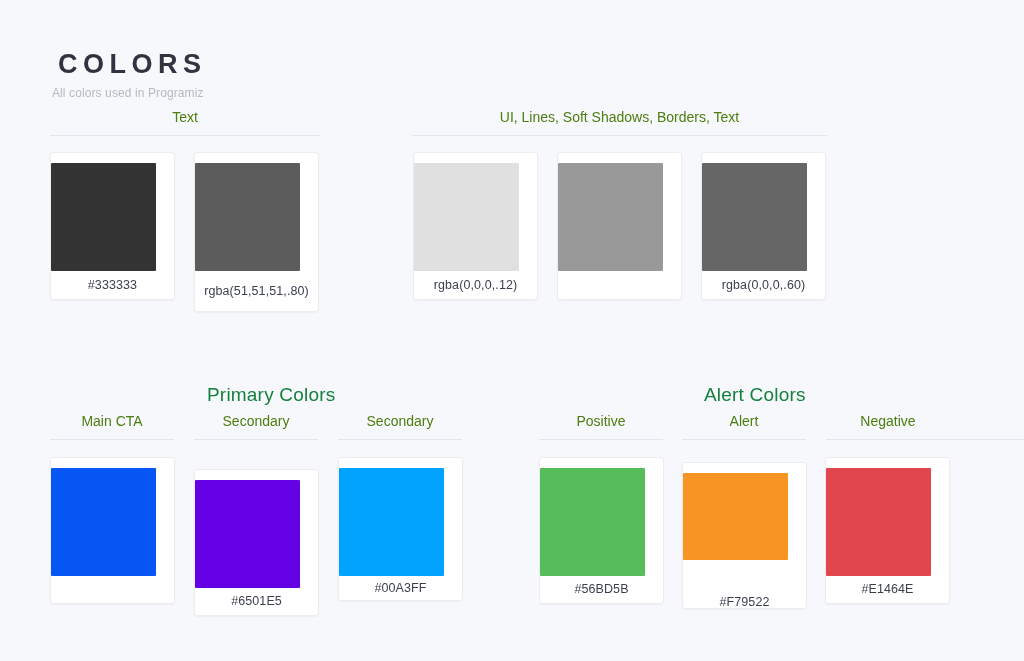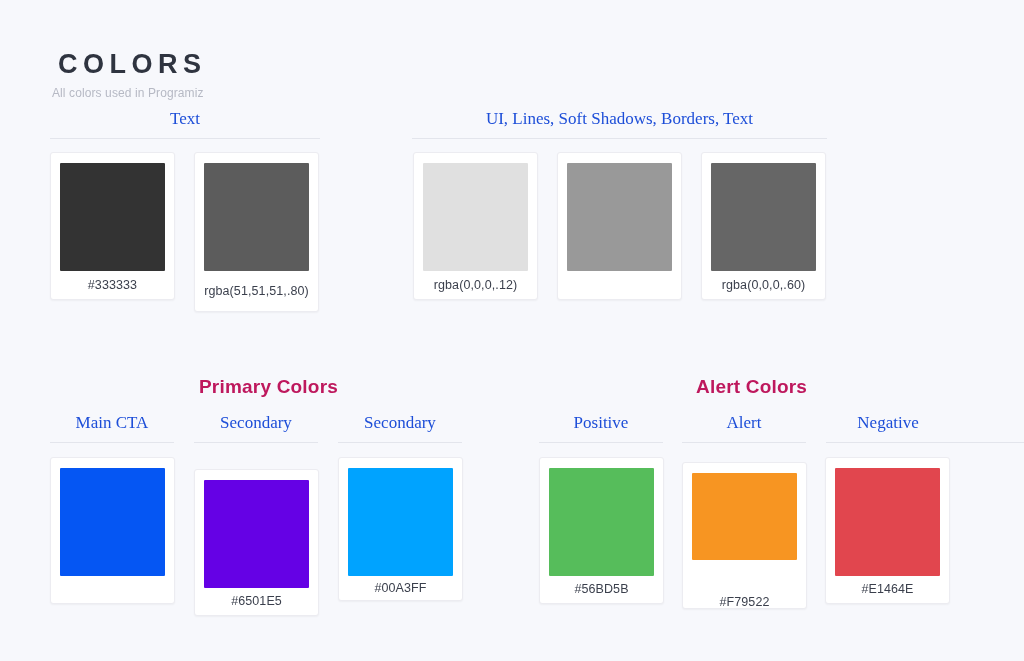--- a/index.html
+++ b/index.html
@@ -31,54 +31,53 @@
     color: #b6b9c4;
     margin: 7px 0 0 2px;
     letter-spacing: .1px;
   }
 
   
   .group-head { position: absolute; }
   .group-head .group-label {
     display: block;
     text-align: center;
-    font-size: 17px;
-    color: #1d4ed8;
+    font-size: 14px;
+    color: #4d7c0f;
     line-height: 1;
     padding-bottom: 11px;
-    font-family: Liberation Serif, serif;
   }
   .group-head .group-rule {
     display: block;
     height: 1px;
     background: #e3e5ec;
     width: 100%;
   }
 
   
   .section-title {
     position: absolute;
     font-size: 19px;
-    font-weight: bold;
-    color: #be185d;
+    font-weight: normal;
+    color: #15803d;
     letter-spacing: .2px;
-    margin: 0;
+    margin: 8px;
     white-space: nowrap;
   }
 
   
   .card {
     position: absolute;
     background: #ffffff;
     border: 1px solid #ececf1;
     border-radius: 3px;
     box-shadow: 0 1px 2px rgba(0,0,0,.045);
     display: flex;
     flex-direction: column;
-    align-items: center;
+    align-items: flex-start;
   }
   .card .chip {
     width: 105px;
     height: 108px;
     margin-top: 10px;
     border-radius: 1px;
   }
   .card .chip-label {
     font-size: 12.5px;
     color: #3a3f4c;

